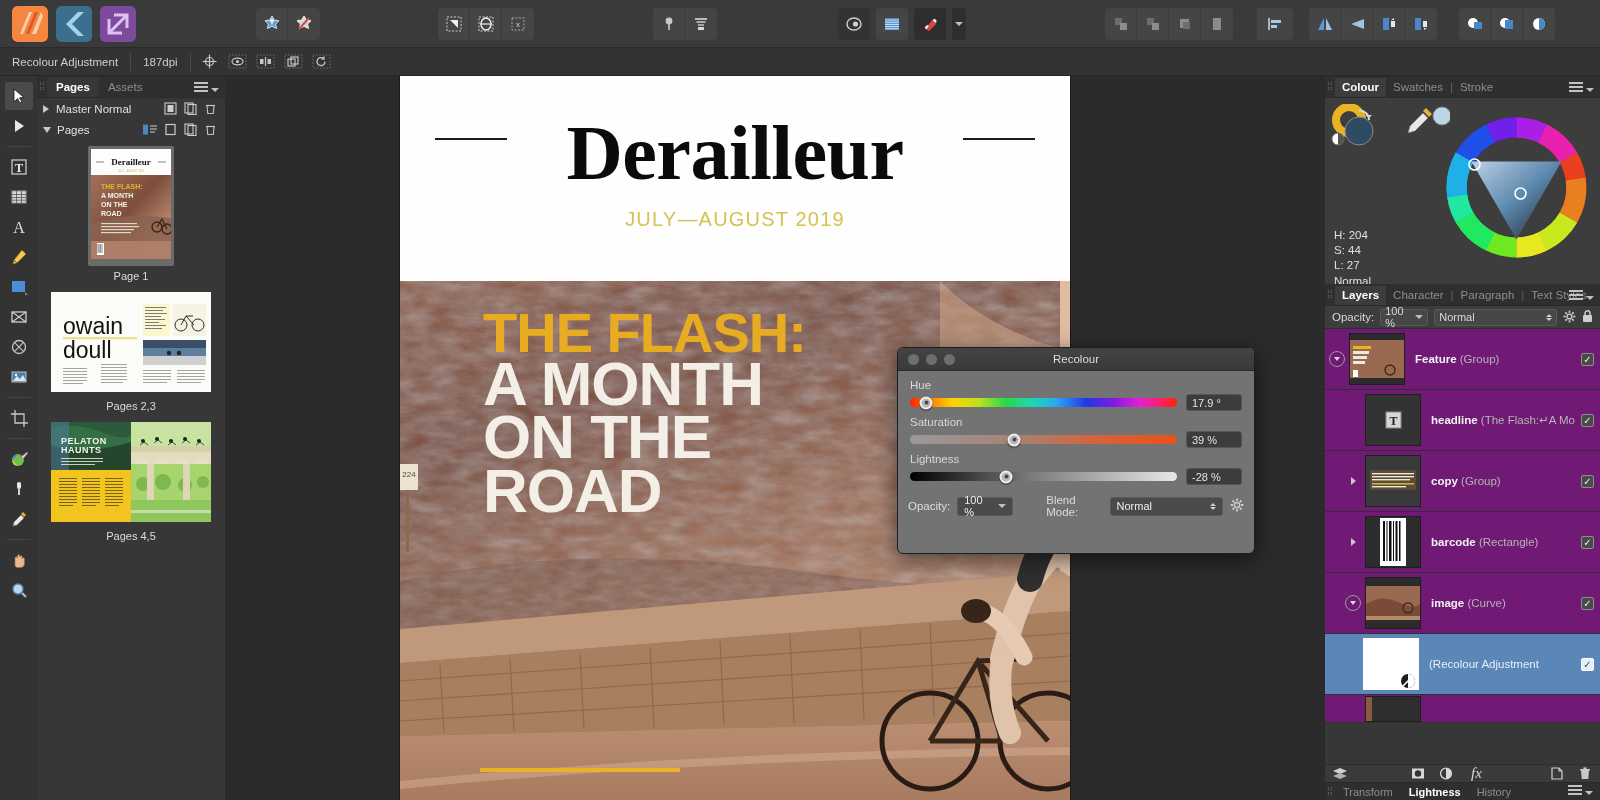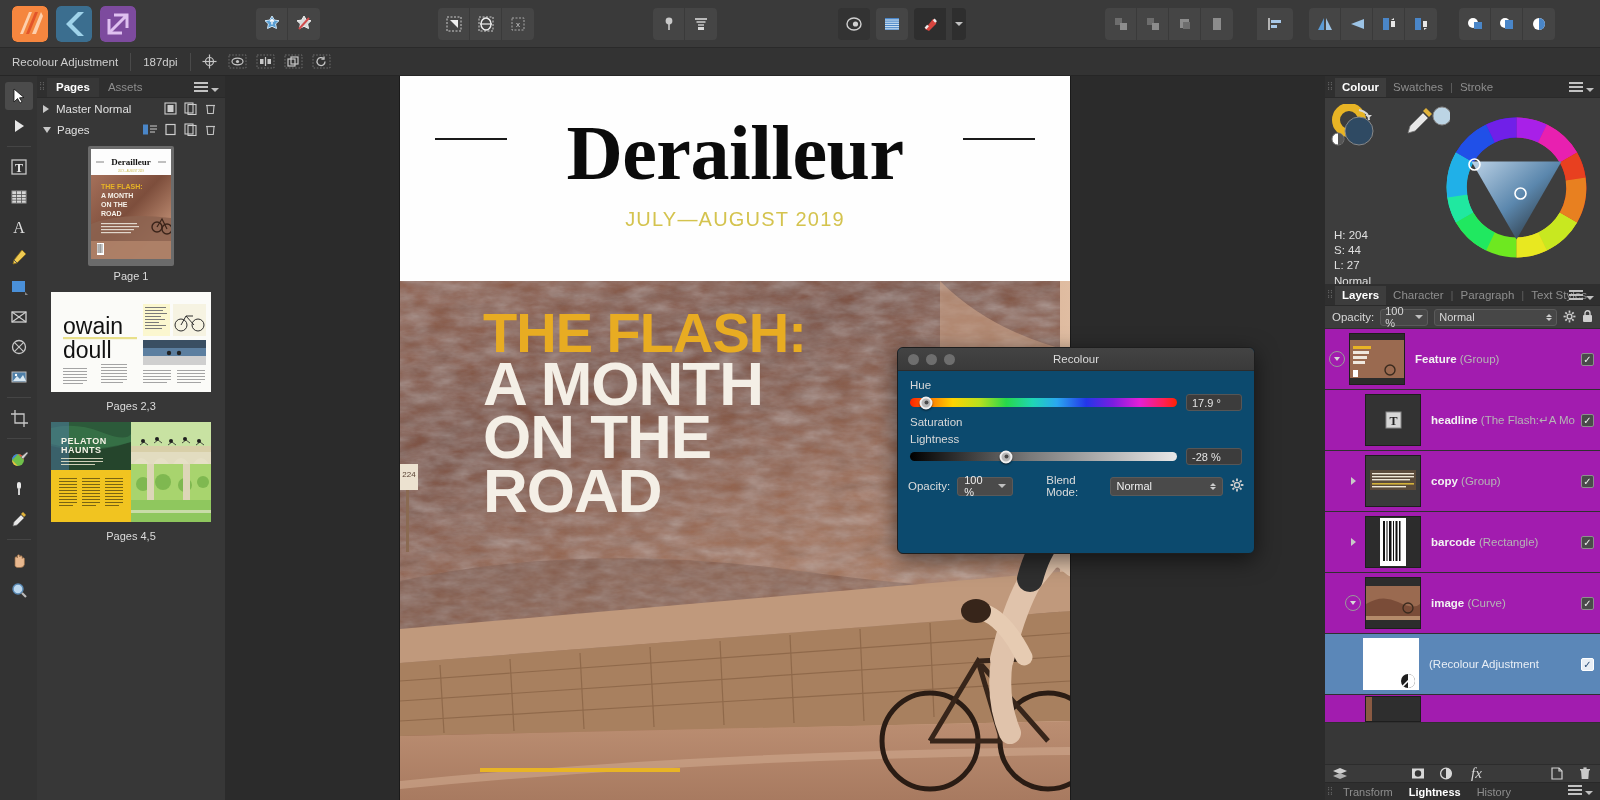--- a/index.html
+++ b/index.html
@@ -114,21 +114,21 @@
   }
   .headline-block { position:absolute; left:83px; top:28px; }
   .hl { font-family:"Liberation Sans", sans-serif; font-weight:bold; letter-spacing:-1px; line-height:0.86; }
   .hl1 { font-size:56px; color:#e8ac22; }
   .hl2, .hl3, .hl4 { font-size:62px; color:#f4efe6; }
   .yellow-rule { position:absolute; left:80px; bottom:28px; width:200px; height:4px; background:#e8b425; }
 
   
   .dialog {
     position:absolute; left:897px; top:347px; width:358px; height:207px;
-    background:#0c4a6e; border:1px solid #1e1e1e; border-radius:6px;
+    background:#737373; border:1px solid #1e1e1e; border-radius:6px;
     box-shadow:0 6px 22px rgba(0,0,0,.55);
     overflow:hidden;
   }
   .dlg-title {
     height:23px; background:linear-gradient(#434343,#3a3a3a);
     border-bottom:1px solid #2c2c2c;
     display:flex; align-items:center; position:relative;
   }
   .traffic { display:flex; gap:7px; padding-left:10px; }
   .tl { width:11px;height:11px;border-radius:50%; background:#6e6e6e; }
@@ -202,21 +202,21 @@
     height:23px; display:flex; align-items:center; gap:6px; padding:0 7px;
     background:#3d3d3d; border-bottom:1px solid #2e2e2e; font-size:11.5px;
   }
   .lay-opbox { width:48px;height:17px;background:#474747;border:1px solid #5a5a5a;border-radius:3px;
     font-size:11px;display:flex;align-items:center;justify-content:space-between;padding:0 4px;}
   .lay-blend { flex:1; height:17px;background:#474747;border:1px solid #5a5a5a;border-radius:3px;
     font-size:11px;display:flex;align-items:center;justify-content:space-between;padding:0 4px;}
   .layer-list { position:absolute; top:23px; left:0; right:0; bottom:0; overflow:hidden; }
   .layer {
     height:61px; display:flex; align-items:center; border-bottom:1px solid #303030;
-    background:#a21caf; position:relative; padding-left:4px;
+    background:#701a75; position:relative; padding-left:4px;
   }
   .layer.sel { background:#5b87b8; }
   .layer.indent1 { padding-left:20px; }
   .layer.indent2 { padding-left:38px; }
   .lay-disc {
     width:16px;height:16px;border-radius:50%;border:1px solid #9a9a9a;
     display:flex;align-items:center;justify-content:center;flex:none;margin-right:4px;
   }
   .lay-arrow { width:16px;height:16px;display:flex;align-items:center;justify-content:center;flex:none;margin-right:4px;}
   .lay-thumb {
@@ -1006,20 +1006,28 @@
       <div class="sl-row">
         <div class="sl-track hue">
             <div class="knob" style="left:6%">
               <i></i>
             </div>
           </div>
         <div class="sl-val">17.9 °</div>
       </div>
 
       <div class="sl-label">Saturation</div>
+      <div class="sl-row">
+        <div class="sl-track sat">
+            <div class="knob" style="left:39%">
+              <i></i>
+            </div>
+          </div>
+        <div class="sl-val">39 %</div>
+      </div>
 
       <div class="sl-label">Lightness</div>
       <div class="sl-row">
         <div class="sl-track lig">
             <div class="knob" style="left:36%">
               <i></i>
             </div>
           </div>
         <div class="sl-val">-28 %</div>
       </div>

